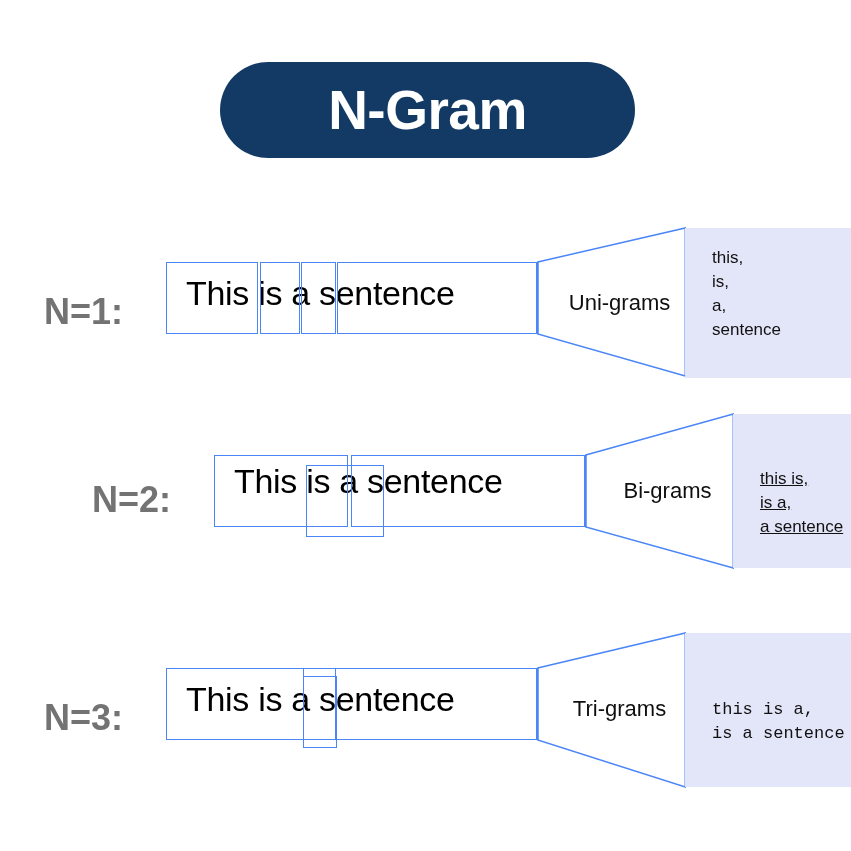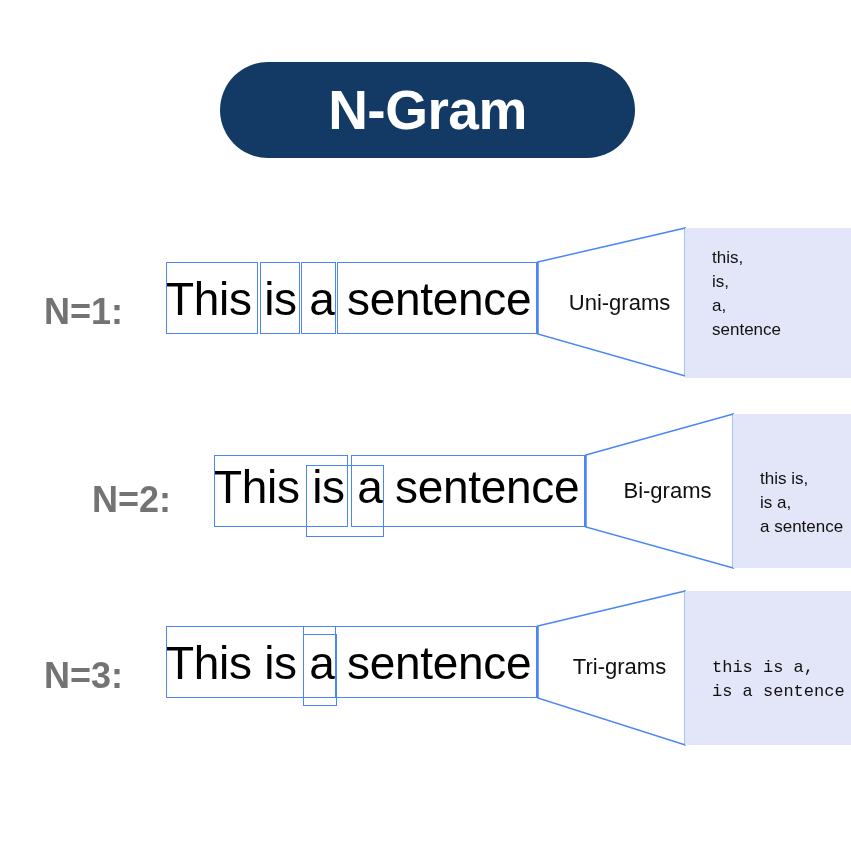--- a/index.html
+++ b/index.html
@@ -20,37 +20,37 @@
   }
   .title-badge .title-text{
     color:#ffffff;font-size:55px;font-weight:bold;letter-spacing:-0.5px;
     line-height:1;
   }
 
   
   .row{position:absolute;left:0;width:851px;}
   .row-1{top:214px;height:176px;}
   .row-2{top:402px;height:176px;margin-left:48px;}
-  .row-3{top:578px;height:176px;}
+  .row-3{top:620px;height:176px;}
 
   
   .n-label{
     position:absolute;left:44px;
     color:#737373;font-size:36px;font-weight:bold;
     line-height:1;white-space:nowrap;
   }
   .row-1 .n-label{top:80px;}
   .row-2 .n-label{top:80px;}
   .row-3 .n-label{top:80px;}
 
   
   .sentence{
     position:absolute;left:166px;top:62px;
-    font-size:46px;color:#000000;line-height:1;
-    white-space:pre;letter-spacing:-0.3px;
+    font-size:34px;color:#000000;line-height:1;
+    white-space:pre;letter-spacing:-0.3px;padding-left:20px;
   }
 
   
   .gbox{position:absolute;border:1.5px solid #4a86f7;box-sizing:border-box;background:transparent;}
 
   
   .funnel{position:absolute;left:537px;top:0;width:149px;height:176px;}
   .funnel svg{display:block;}
   .funnel-label{
     position:absolute;left:552px;top:78px;width:135px;
@@ -116,21 +116,21 @@
 
     <div class="funnel">
       <svg width="149" height="176" viewBox="0 0 149 176">
         <polygon points="0.75,53 148.25,12 148.25,166 0.75,125" fill="#ffffff" stroke="#4a86f7" stroke-width="1.5"></polygon>
         <line x1="0.75" y1="53" x2="0.75" y2="125" stroke="#4a86f7" stroke-width="1.5"></line>
       </svg>
     </div>
     <div class="funnel-label">Bi-grams</div>
 
     <div class="panel" style="top:12px;height:154px;"></div>
-    <div class="panel-text" style="top:65px;">this is,
+    <div class="panel-text" style="top:65px;text-decoration:underline;">this is,
 is a,
 a sentence</div>
   </div>
 
   <div class="row row-3">
 
     <div class="n-label">N=3:</div>
 
     <div class="sentence">This is a sentence</div>
 

